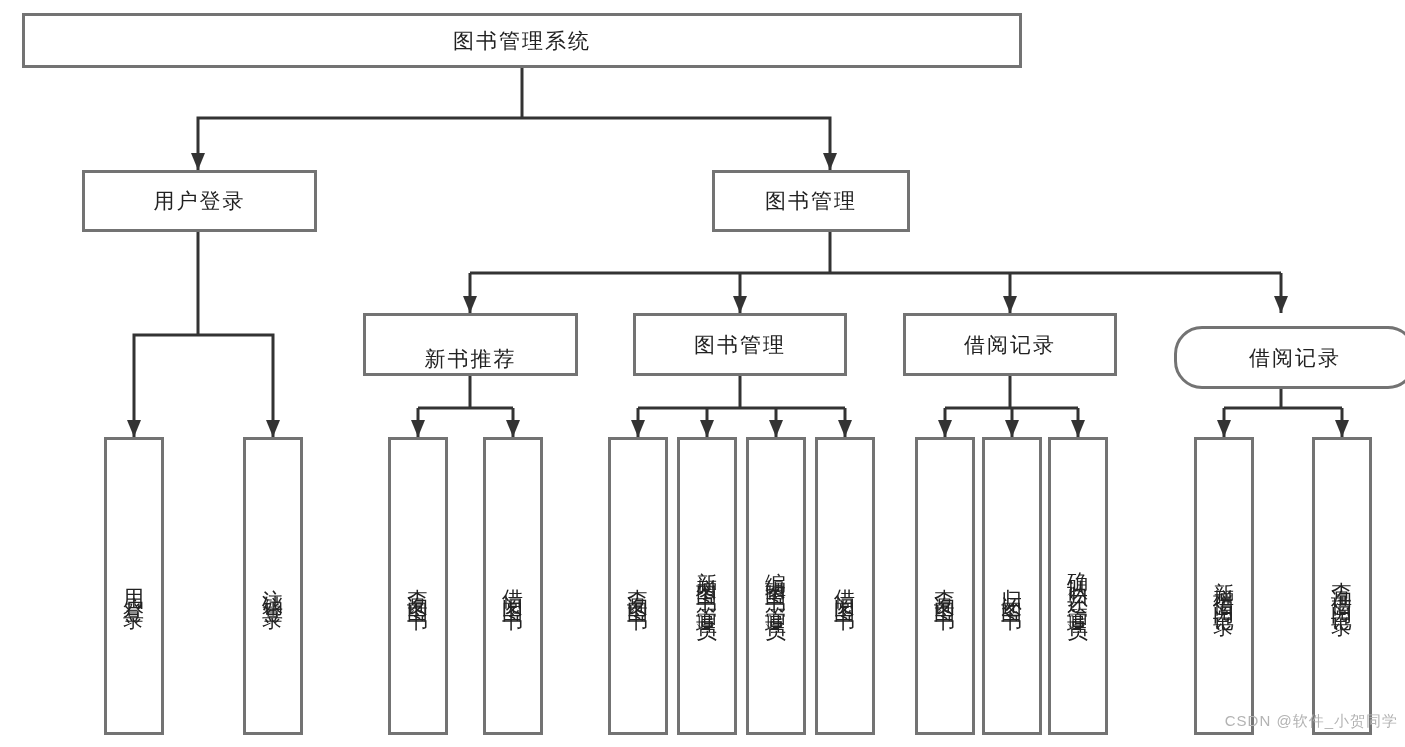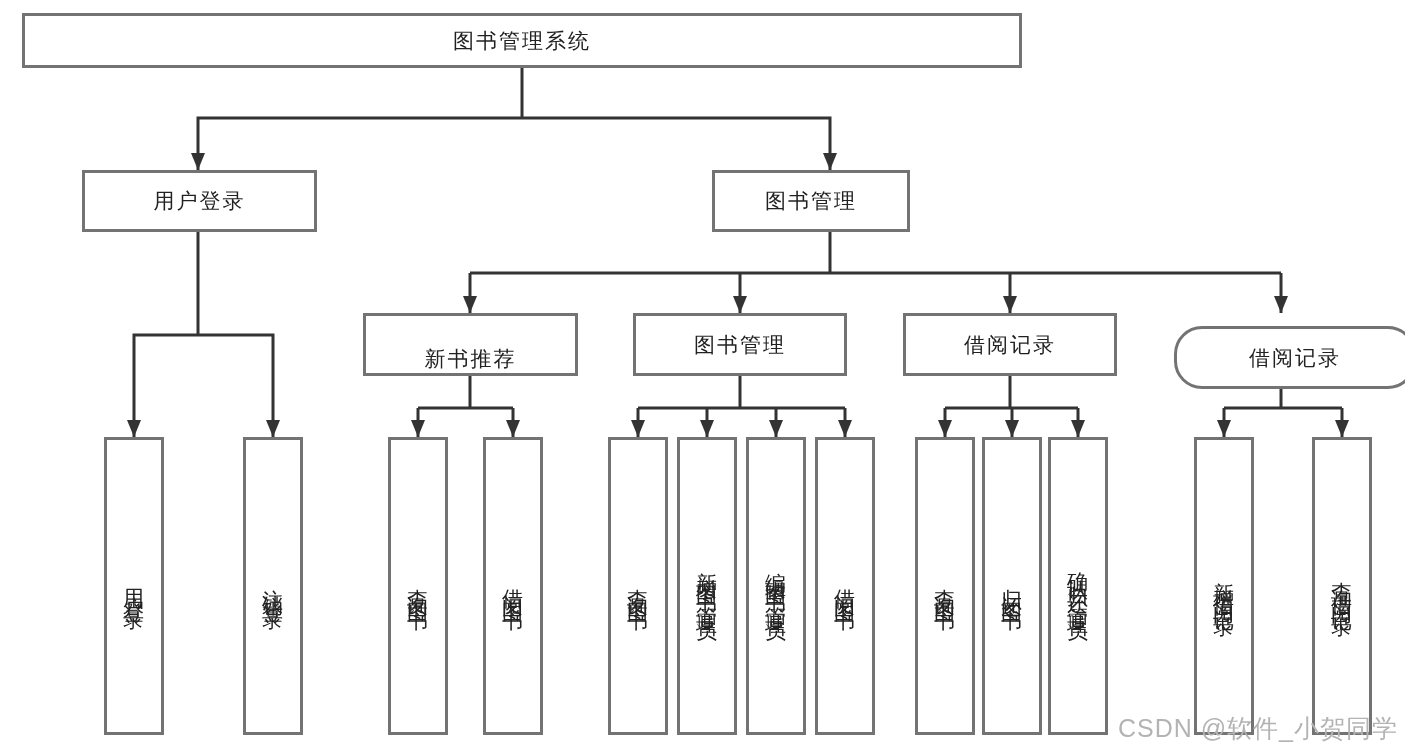--- a/index.html
+++ b/index.html
@@ -42,21 +42,21 @@
     text-orientation: mixed;
     font-size: 21px;
     letter-spacing: 7px;
     line-height: 1;
     white-space: nowrap;
   }
   .watermark {
     position: absolute;
     top: 712px;
     right: 7px;
-    font-size: 25px;
+    font-size: 15px;
     color: #b3b3b3;
     letter-spacing: 1px;
     z-index: 2;
     white-space: nowrap;
   }
 </style>
 </head>
 <body>
 
 <div class="canvas">

